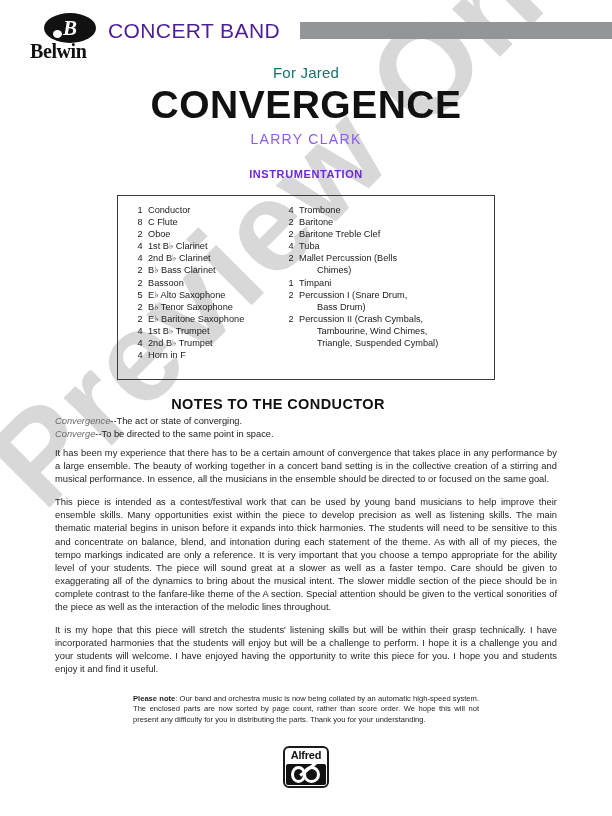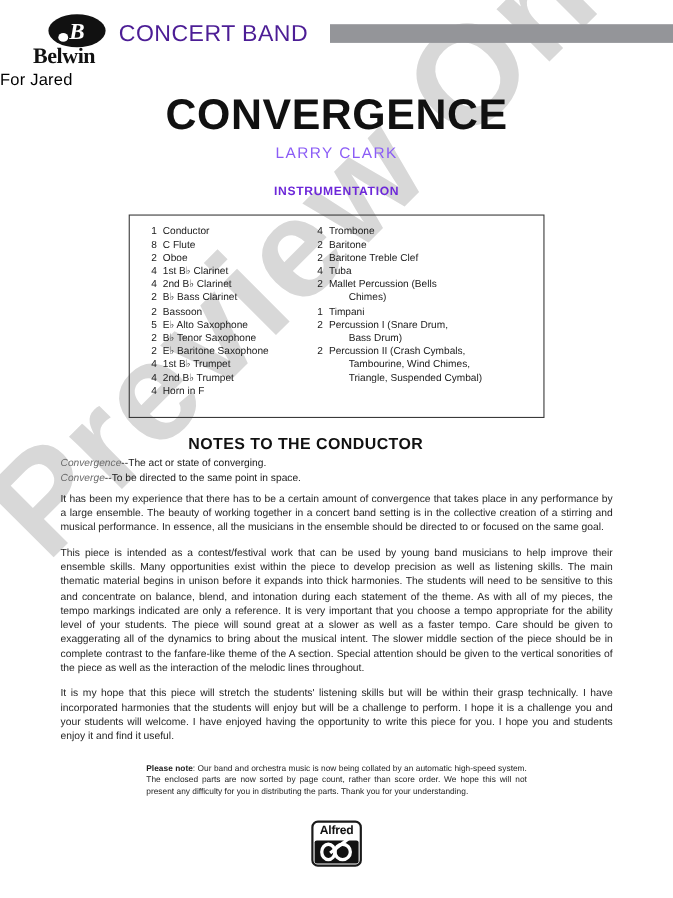--- a/index.html
+++ b/index.html
@@ -124,24 +124,24 @@
     height: 17px;
     background: #949599;
   }
 
   
   #dedication {
     position: absolute;
     left: 0;
     top: 64px;
     width: 612px;
-    text-align: left;
+    text-align: center;
     font-size: 15px;
     letter-spacing: 0.2px;
-    color: #000000;
+    color: #0f766e;
   }
   #main-title {
     position: absolute;
     left: 0;
     top: 83px;
     width: 612px;
     text-align: center;
     font-size: 39px;
     font-weight: 700;
     letter-spacing: 0.5px;

